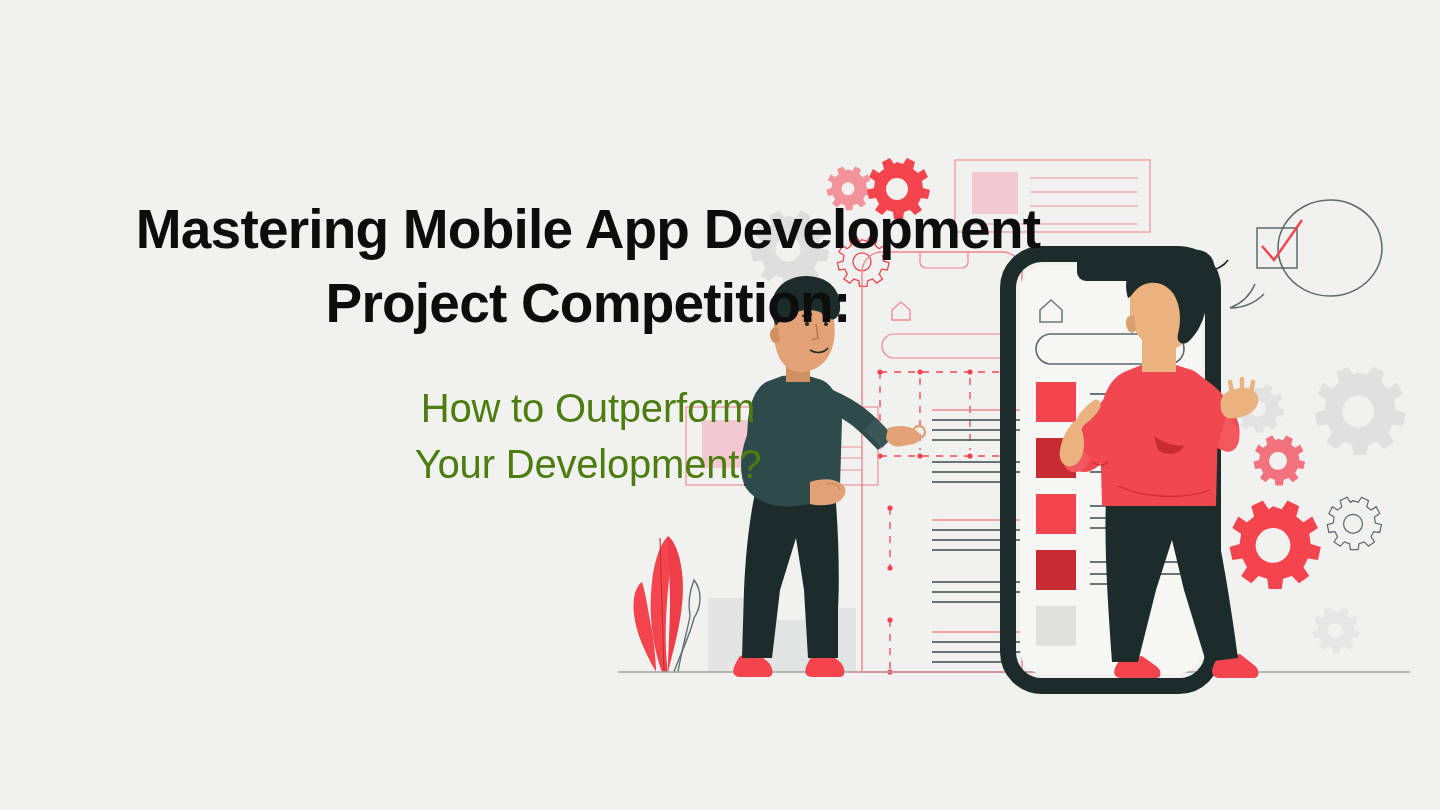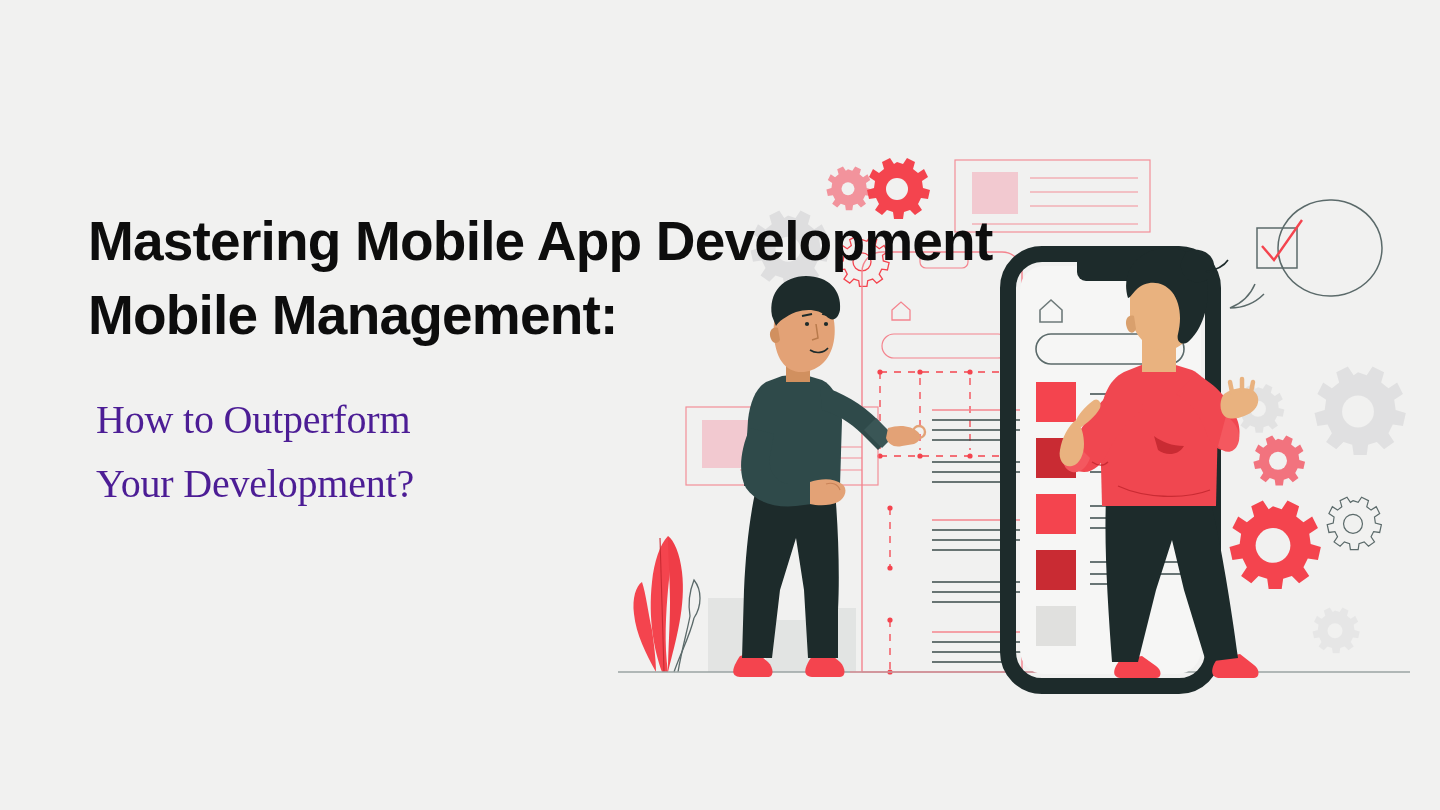--- a/index.html
+++ b/index.html
@@ -15,43 +15,44 @@
     width: 1440px;
     height: 810px;
     background: #f1f1f0;
     overflow: hidden;
   }
 
   
   #text-block {
     position: absolute;
     left: 88px;
-    top: 204px;
+    top: 192px;
     width: 1000px;
     z-index: 40;
+    text-align: center;
   }
   .headline {
     margin: 0;
     font-family: "Liberation Sans", sans-serif;
     font-size: 55px;
     line-height: 74px;
     font-weight: 700;
     letter-spacing: -0.8px;
     color: #0d0d0d;
     white-space: nowrap;
   }
   .subhead {
-    margin: 8px;
+    margin: 0;
     margin-top: 40px;
-    font-family: Liberation Serif, serif;
+    font-family: Liberation Sans, sans-serif;
     font-size: 40px;
     line-height: 56px;
     font-weight: 400;
     letter-spacing: -0.2px;
-    color: #4c1d95;
+    color: #4d7c0f;
     white-space: nowrap;
   }
 
   
   #illustration {
     position: absolute;
     left: 590px;
     top: 120px;
     width: 850px;
     height: 600px;
@@ -60,21 +61,21 @@
     display: block;
   }
 </style>
 </head>
 <body>
 
 <div id="banner" style="background: rgb(241, 241, 240);">
 
   <div id="text-block">
     <h1 class="headline">Mastering Mobile App Development</h1>
-    <h1 class="headline">Mobile Management:</h1>
+    <h1 class="headline">Project Competition:</h1>
     <p class="subhead">How to Outperform</p>
     <p class="subhead" style="margin-top:0">Your Development?</p>
   </div>
 
   <div id="illustration">
   <svg width="850" height="600" viewBox="0 0 850 600" xmlns="http://www.w3.org/2000/svg">
 
     <defs>
       <clipPath id="phoneScreenClip">
         <rect x="430" y="148" width="180" height="405" rx="20"></rect>

